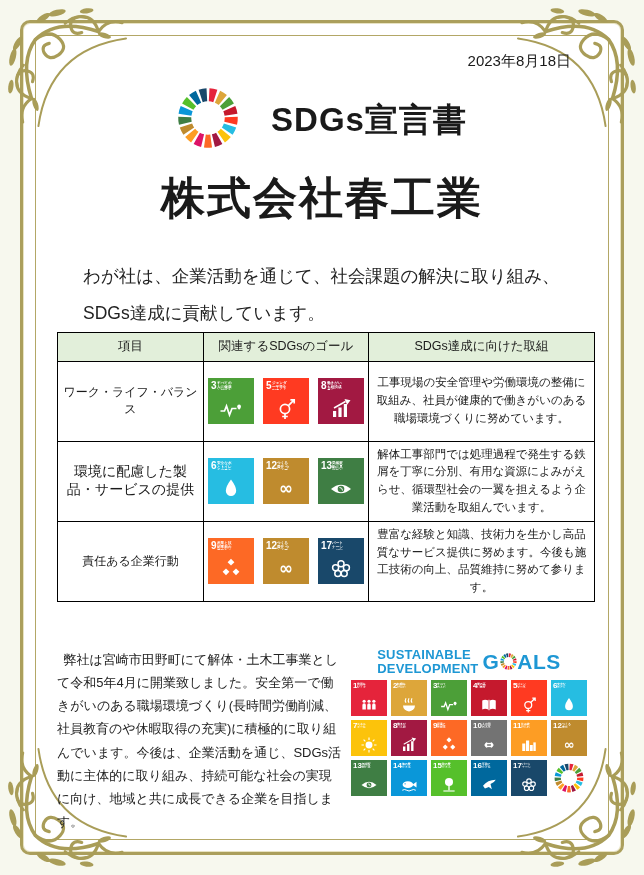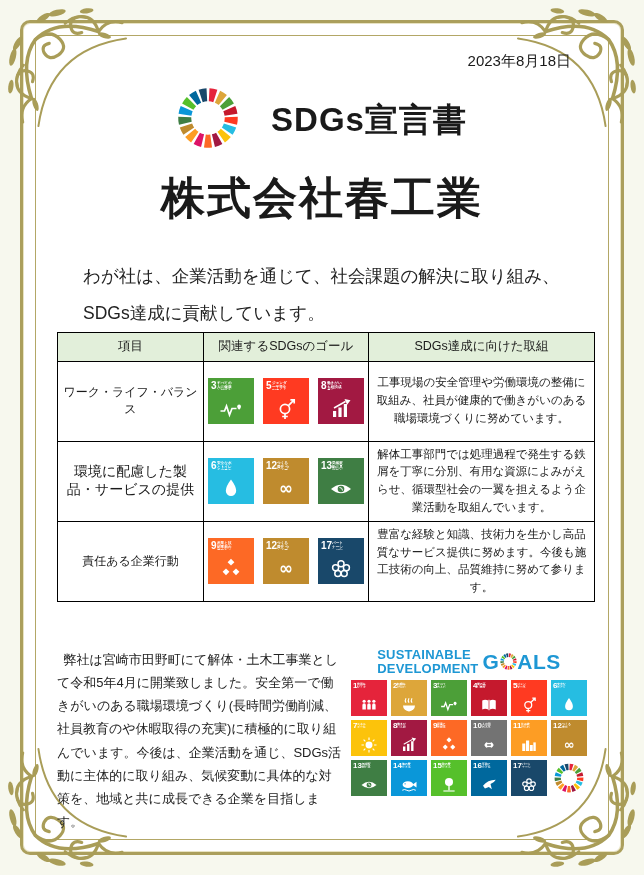--- a/index.html
+++ b/index.html
@@ -332,21 +332,21 @@
                 </div>
   </div>
             </div>
           </td>
         <td class="init-cell">豊富な経験と知識、技術力を生かし高品質なサービス提供に努めます。今後も施工技術の向上、品質維持に努めて参ります。</td>
       </tr>
     </tbody>
   </table>
 
   <div class="bottom">
-    <div class="about-text">弊社は宮崎市田野町にて解体・土木工事業として令和5年4月に開業致しました。安全第一で働きがいのある職場環境づくり(長時間労働削減、社員教育のや休暇取得の充実)に積極的に取り組んでいます。今後は、企業活動を通じ、SDGs活動に主体的に取り組み、気候変動に具体的な対策を、地域と共に成長できる企業を目指します。</div>
+    <div class="about-text">弊社は宮崎市田野町にて解体・土木工事業として令和5年4月に開業致しました。安全第一で働きがいのある職場環境づくり(長時間労働削減、社員教育のや休暇取得の充実)に積極的に取り組んでいます。今後は、企業活動を通じ、SDGs活動に主体的に取り組み、持続可能な社会の実現に向け、地域と共に成長できる企業を目指します。</div>
     <div class="sdgs-block">
       <div class="sdg-logo">
         <div class="sdg-logo-left" style="color: rgb(30, 151, 212);">
           <div>SUSTAINABLE</div>
           <div>DEVELOPMENT</div>
         </div>
         <div class="goals-word" style="color: rgb(30, 151, 212);">
           <span>G</span>
           <span class="goals-wheel sdg-wheel">
               <svg width="17" height="17" viewBox="0 0 100 100">

